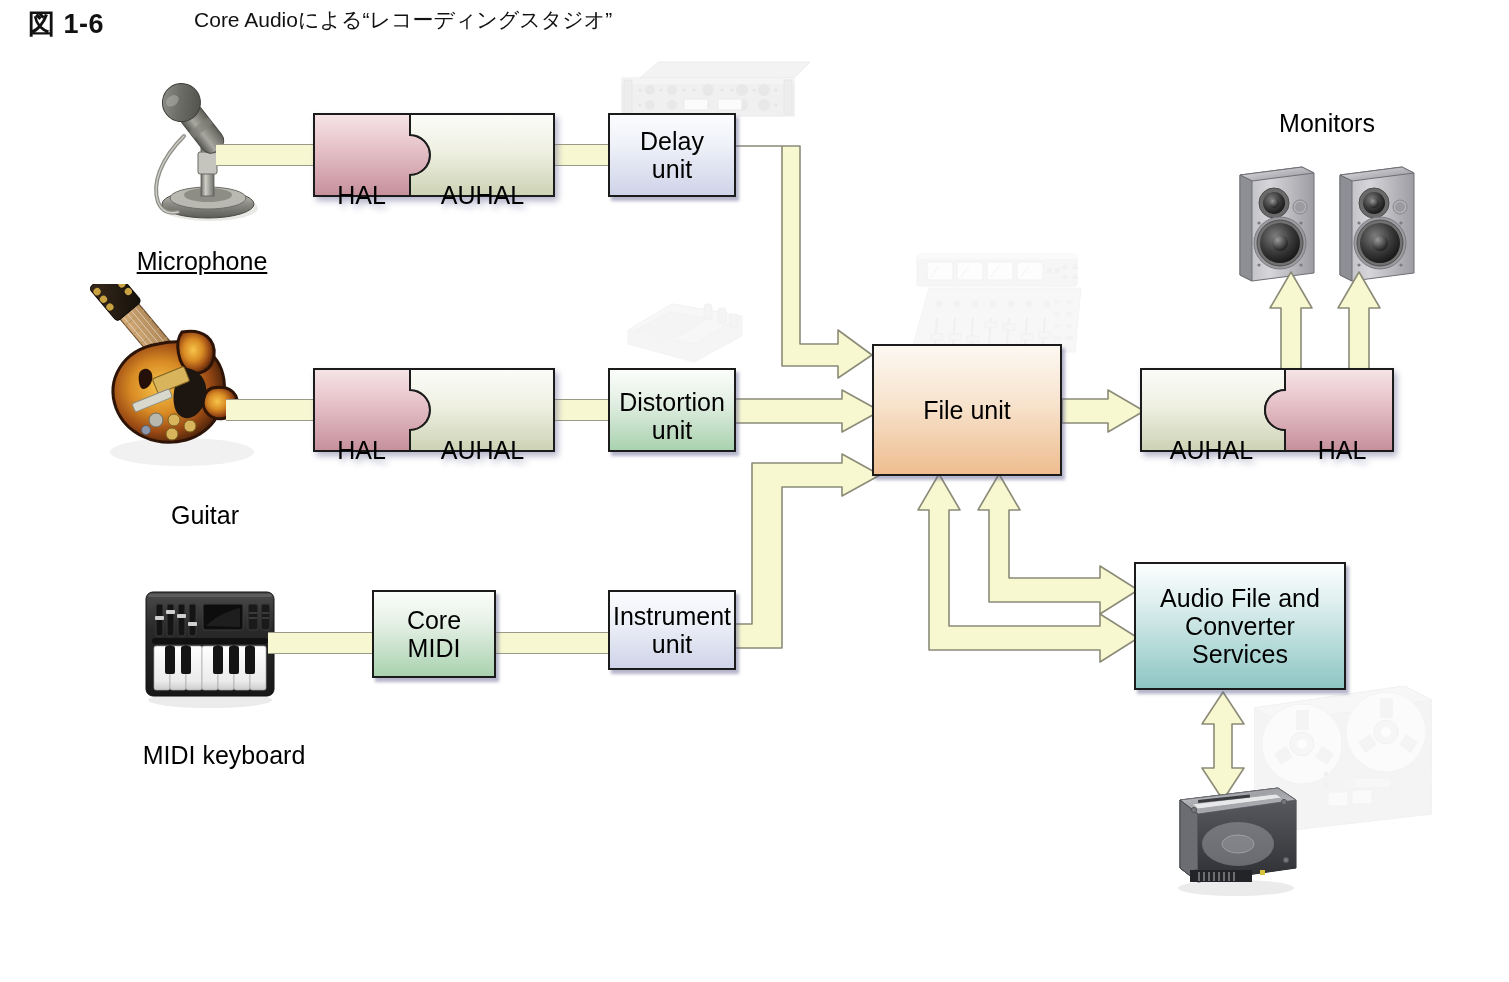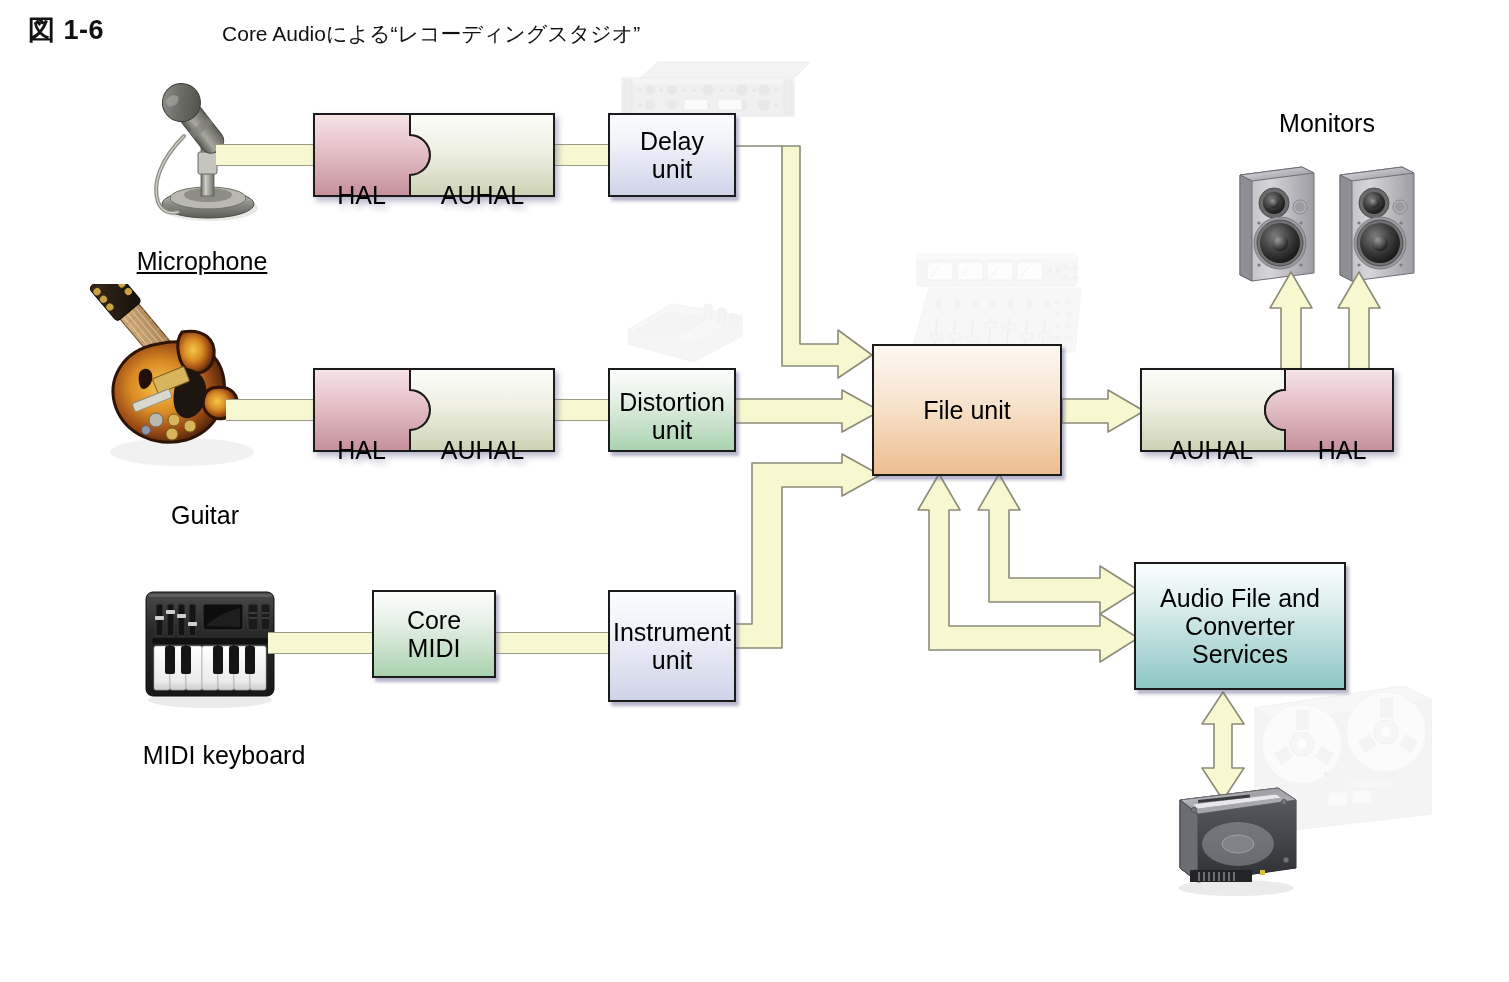--- a/index.html
+++ b/index.html
@@ -9,21 +9,21 @@
   body {
     width: 1509px; height: 982px;
     position: relative;
     overflow: hidden;
     font-family: "Liberation Sans", "DejaVu Sans", sans-serif;
     color: #111;
   }
   #stage { position: absolute; inset: 0; }
 
   
-  .title-row { position: absolute; left: 28px; top: 12px; display: flex; align-items: flex-end; gap: 28px; }
+  .title-row { position: absolute; left: 28px; top: 6px; display: flex; align-items: flex-start; }
   .fig-num { font-weight: bold; font-size: 27px; letter-spacing: .5px; white-space: pre; }
   .fig-title { font-size: 21px; margin-left: 90px; white-space: pre; }
 
   
   .box {
     position: absolute;
     border: 2px solid #1b1b1b;
     box-sizing: border-box;
     display: flex; align-items: center; justify-content: center;
     text-align: center;
@@ -646,21 +646,21 @@
   <div class="box g-green" style="left:608px; top:368px; width:128px; height:84px;">
     <span style="white-space:pre-line;margin-top:12px;">Distortion
 unit</span>
   </div>
 
   <div class="box g-green" style="left:372px; top:590px; width:124px; height:88px;">
     <span style="white-space:pre-line;">Core
 MIDI</span>
   </div>
 
-  <div class="box g-blue" style="left:608px; top:590px; width:128px; height:112px;">
+  <div class="box g-blue" style="left:608px; top:590px; width:128px; height:80px;">
     <span style="white-space:pre-line;">Instrument
 unit</span>
   </div>
 
   <div class="box g-orange" style="left:872px; top:344px; width:190px; height:132px;">
     <span>File unit</span>
   </div>
 
   <div class="box g-teal" style="left:1134px; top:562px; width:212px; height:128px;">
     <span style="white-space:pre-line;">Audio File and

